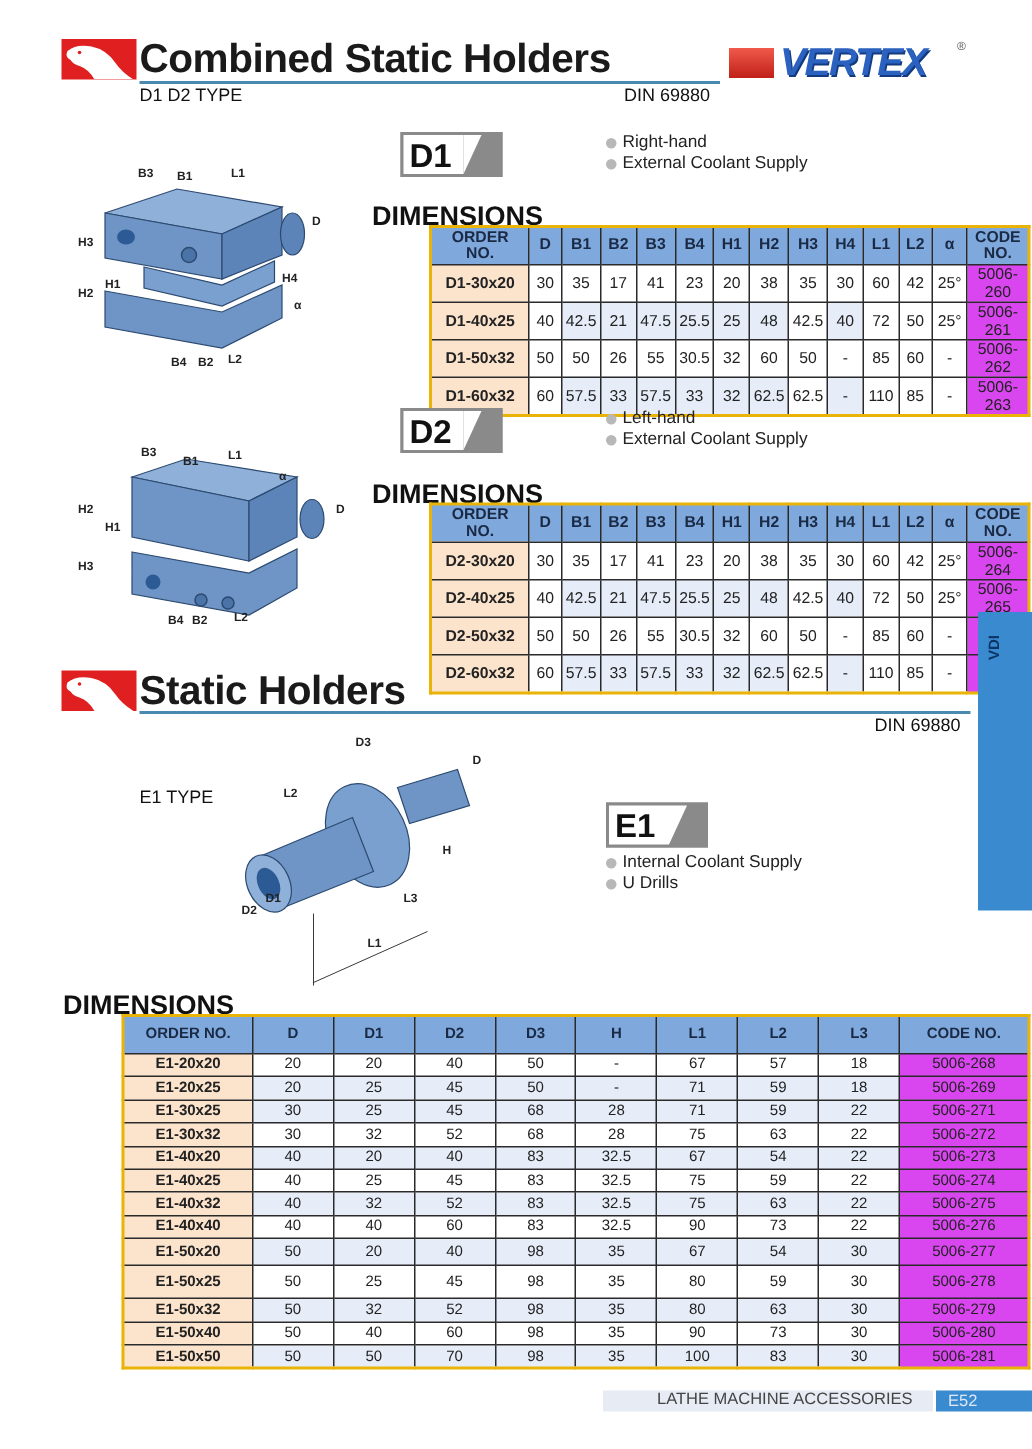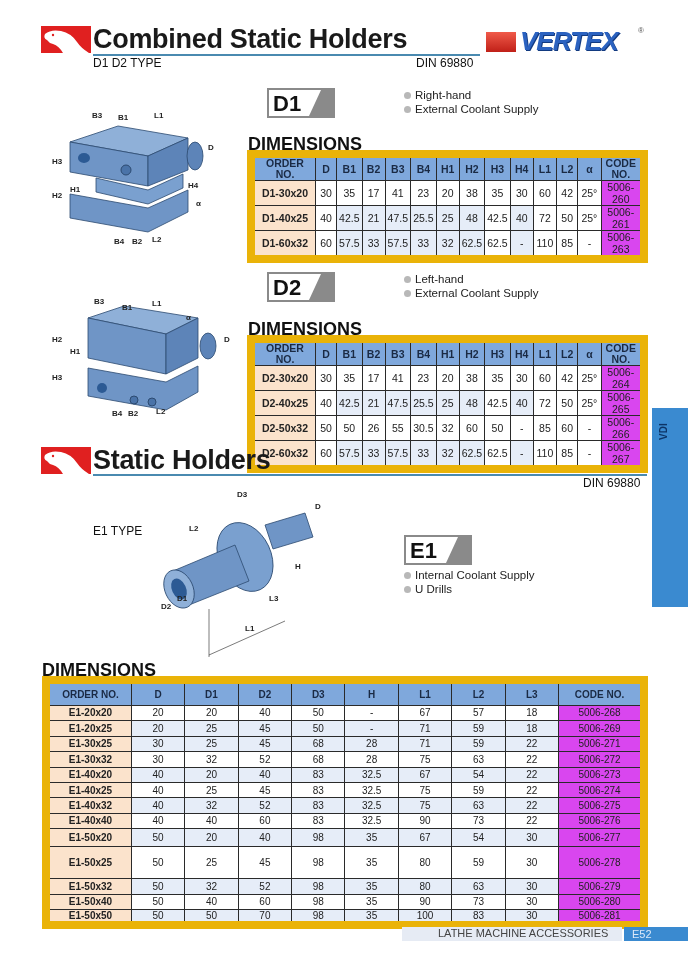--- a/index.html
+++ b/index.html
@@ -24,21 +24,21 @@
   .badge-cut { position: absolute; left: 40px; top: 0; width: 0; height: 0; border-top: 26px solid #fff; border-right: 12px solid transparent; }
   .badge-text { position: absolute; left: 4px; top: 1px; font-size: 22px; font-weight: bold; color: #111; }
 
   .features { position: absolute; font-size: 11.5px; color: #222; line-height: 14px; }
   .features li { list-style: none; padding-left: 11px; position: relative; }
   .features li::before { content: ""; position: absolute; left: 0; top: 4px; width: 7px; height: 7px; border-radius: 50%; background: #b8b8b8; }
 
   .dims-label { position: absolute; font-size: 18px; font-weight: bold; color: #111; }
 
   
-  table.dt { position: absolute; border-collapse: collapse; border: 8px solid #eab308; font-size: 10.5px; }
+  table.dt { position: absolute; border-collapse: collapse; border: 2px solid #eab308; font-size: 10.5px; margin-left: 39px; }
   table.dt th { background: #7fa8dc; color: #1a2a44; font-weight: bold; border: 1px solid #2a2a2a; text-align: center; line-height: 11px; }
   table.dt td { border: 1px solid #2a2a2a; text-align: center; color: #222; }
   table.dt td.ord { background: #fbe3cc; font-weight: bold; color: #222; }
   table.dt td.code { background: #d946ef; }
   table.dt td.alt { background: #e6edf8; }
 
   
   .side-tab { position: absolute; left: 652px; top: 408px; width: 36px; height: 199px; background: #3a8ad0; }
   .side-tab span { position: absolute; left: 6px; top: 6px; font-size: 10px; font-weight: bold; color: #0d3466; transform: rotate(-90deg); transform-origin: left top; top: 32px; }
 
@@ -150,20 +150,36 @@
         <td class="alt">25</td>
         <td class="alt">48</td>
         <td>42.5</td>
         <td class="alt">40</td>
         <td>72</td>
         <td>50</td>
         <td>25°</td>
         <td class="code">5006-261</td>
       </tr>
       <tr style="height: 19px;">
+        <td class="ord">D1-50x32</td>
+        <td>50</td>
+        <td>50</td>
+        <td>26</td>
+        <td>55</td>
+        <td>30.5</td>
+        <td>32</td>
+        <td>60</td>
+        <td>50</td>
+        <td>-</td>
+        <td>85</td>
+        <td>60</td>
+        <td>-</td>
+        <td class="code">5006-262</td>
+      </tr>
+      <tr style="height: 19px;">
         <td class="ord">D1-60x32</td>
         <td>60</td>
         <td class="alt">57.5</td>
         <td class="alt">33</td>
         <td class="alt">57.5</td>
         <td class="alt">33</td>
         <td class="alt">32</td>
         <td class="alt">62.5</td>
         <td>62.5</td>
         <td class="alt">-</td>
@@ -457,21 +473,21 @@
         <td class="alt">50</td>
         <td class="alt">20</td>
         <td class="alt">40</td>
         <td class="alt">98</td>
         <td class="alt">35</td>
         <td class="alt">67</td>
         <td class="alt">54</td>
         <td class="alt">30</td>
         <td class="code">5006-277</td>
       </tr>
-      <tr style="height: 32px;">
+      <tr style="height: 22px;">
         <td class="ord">E1-50x25</td>
         <td>50</td>
         <td>25</td>
         <td>45</td>
         <td>98</td>
         <td>35</td>
         <td>80</td>
         <td>59</td>
         <td>30</td>
         <td class="code">5006-278</td>

